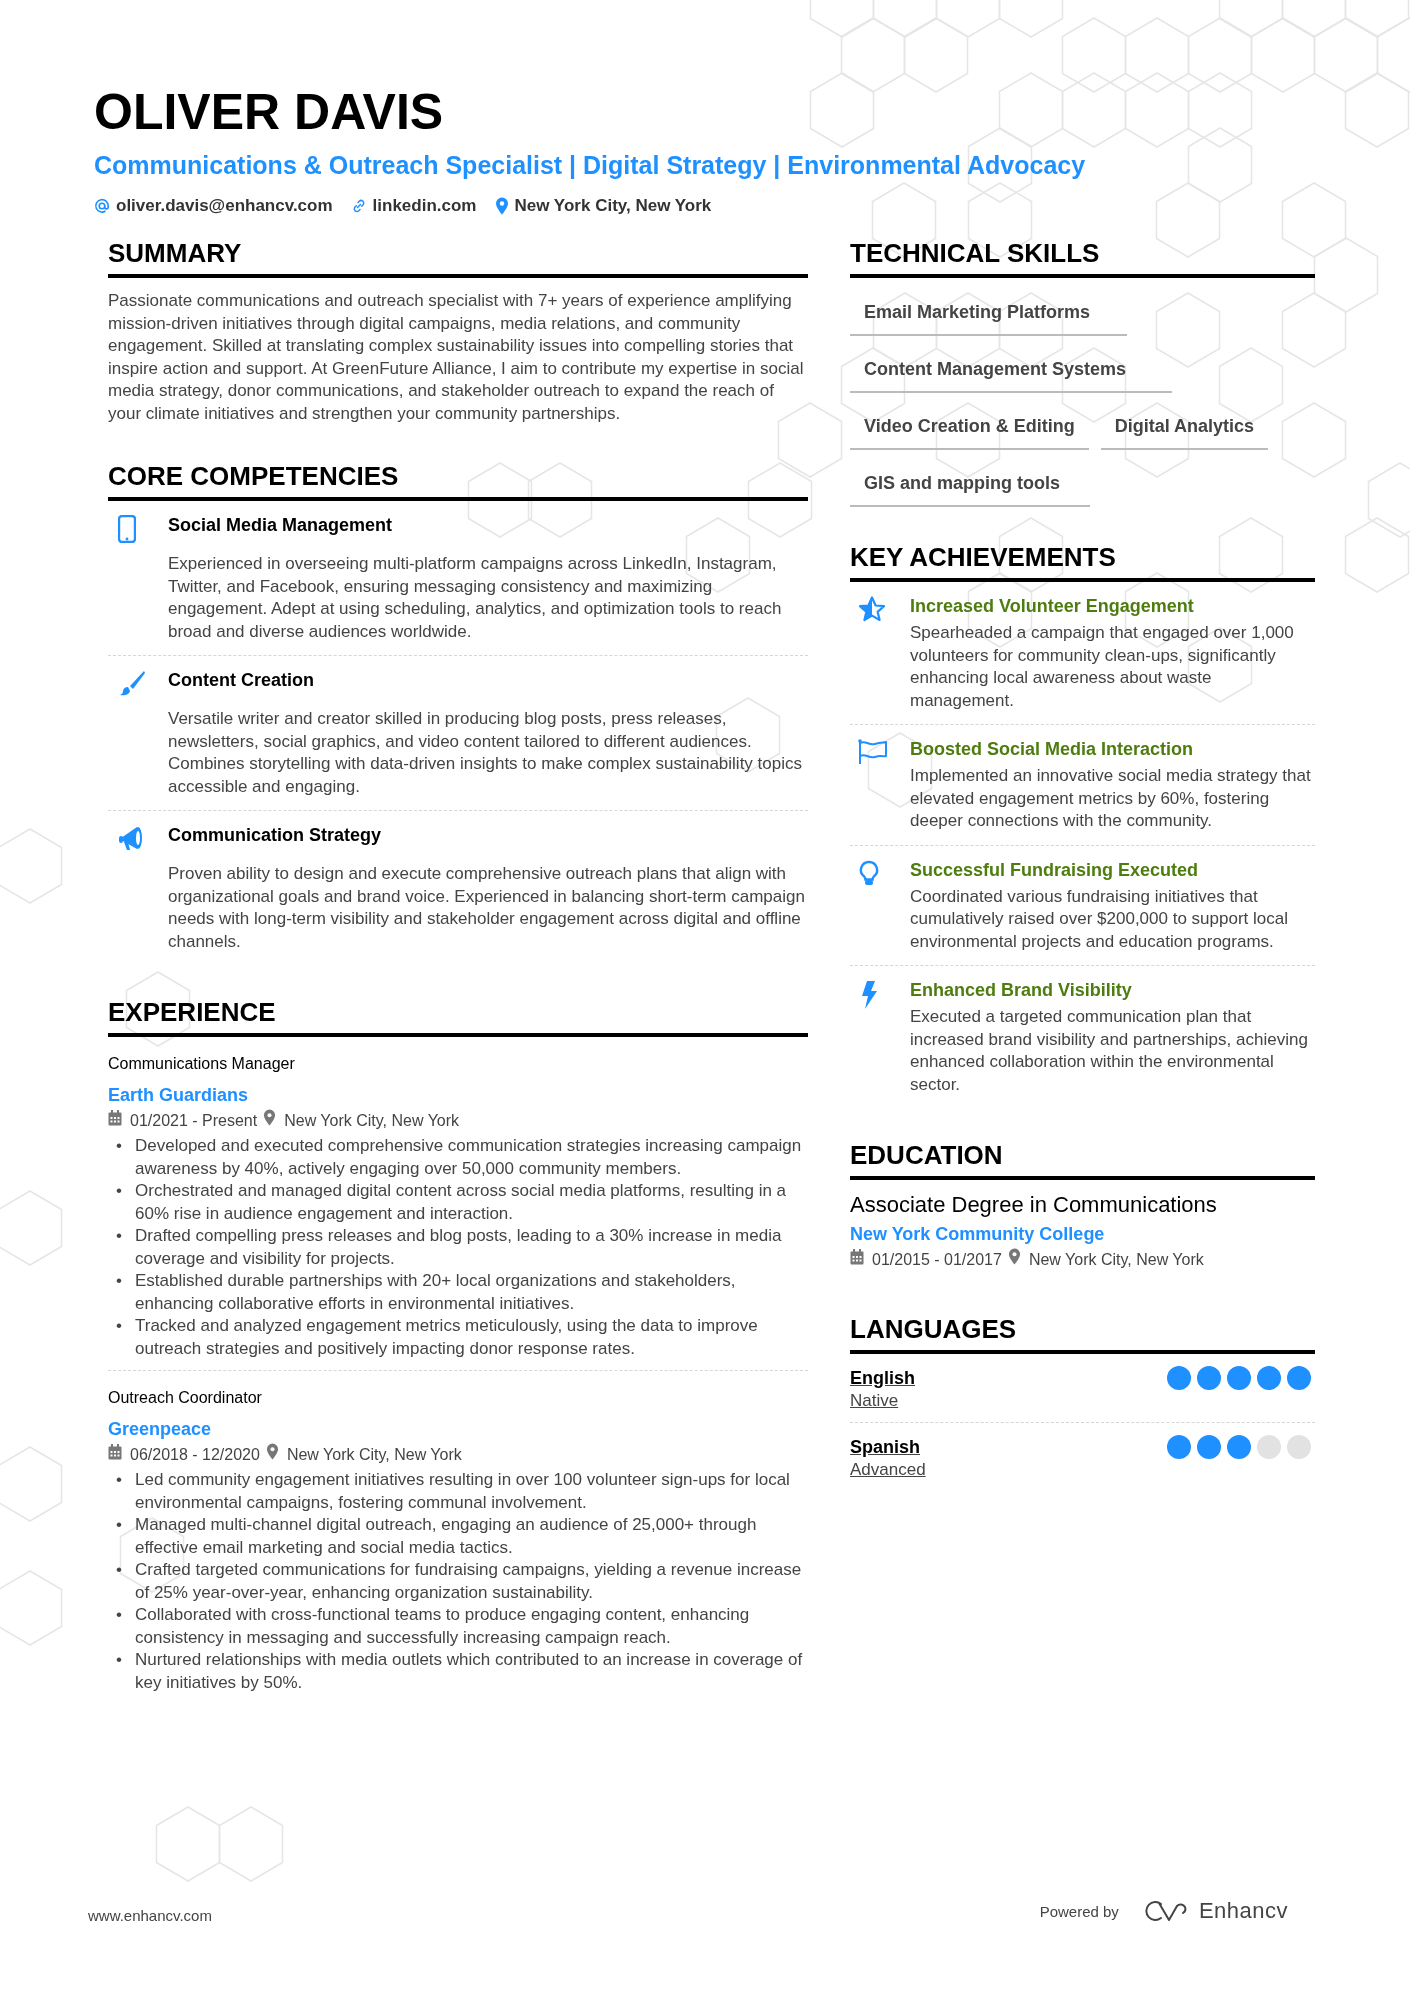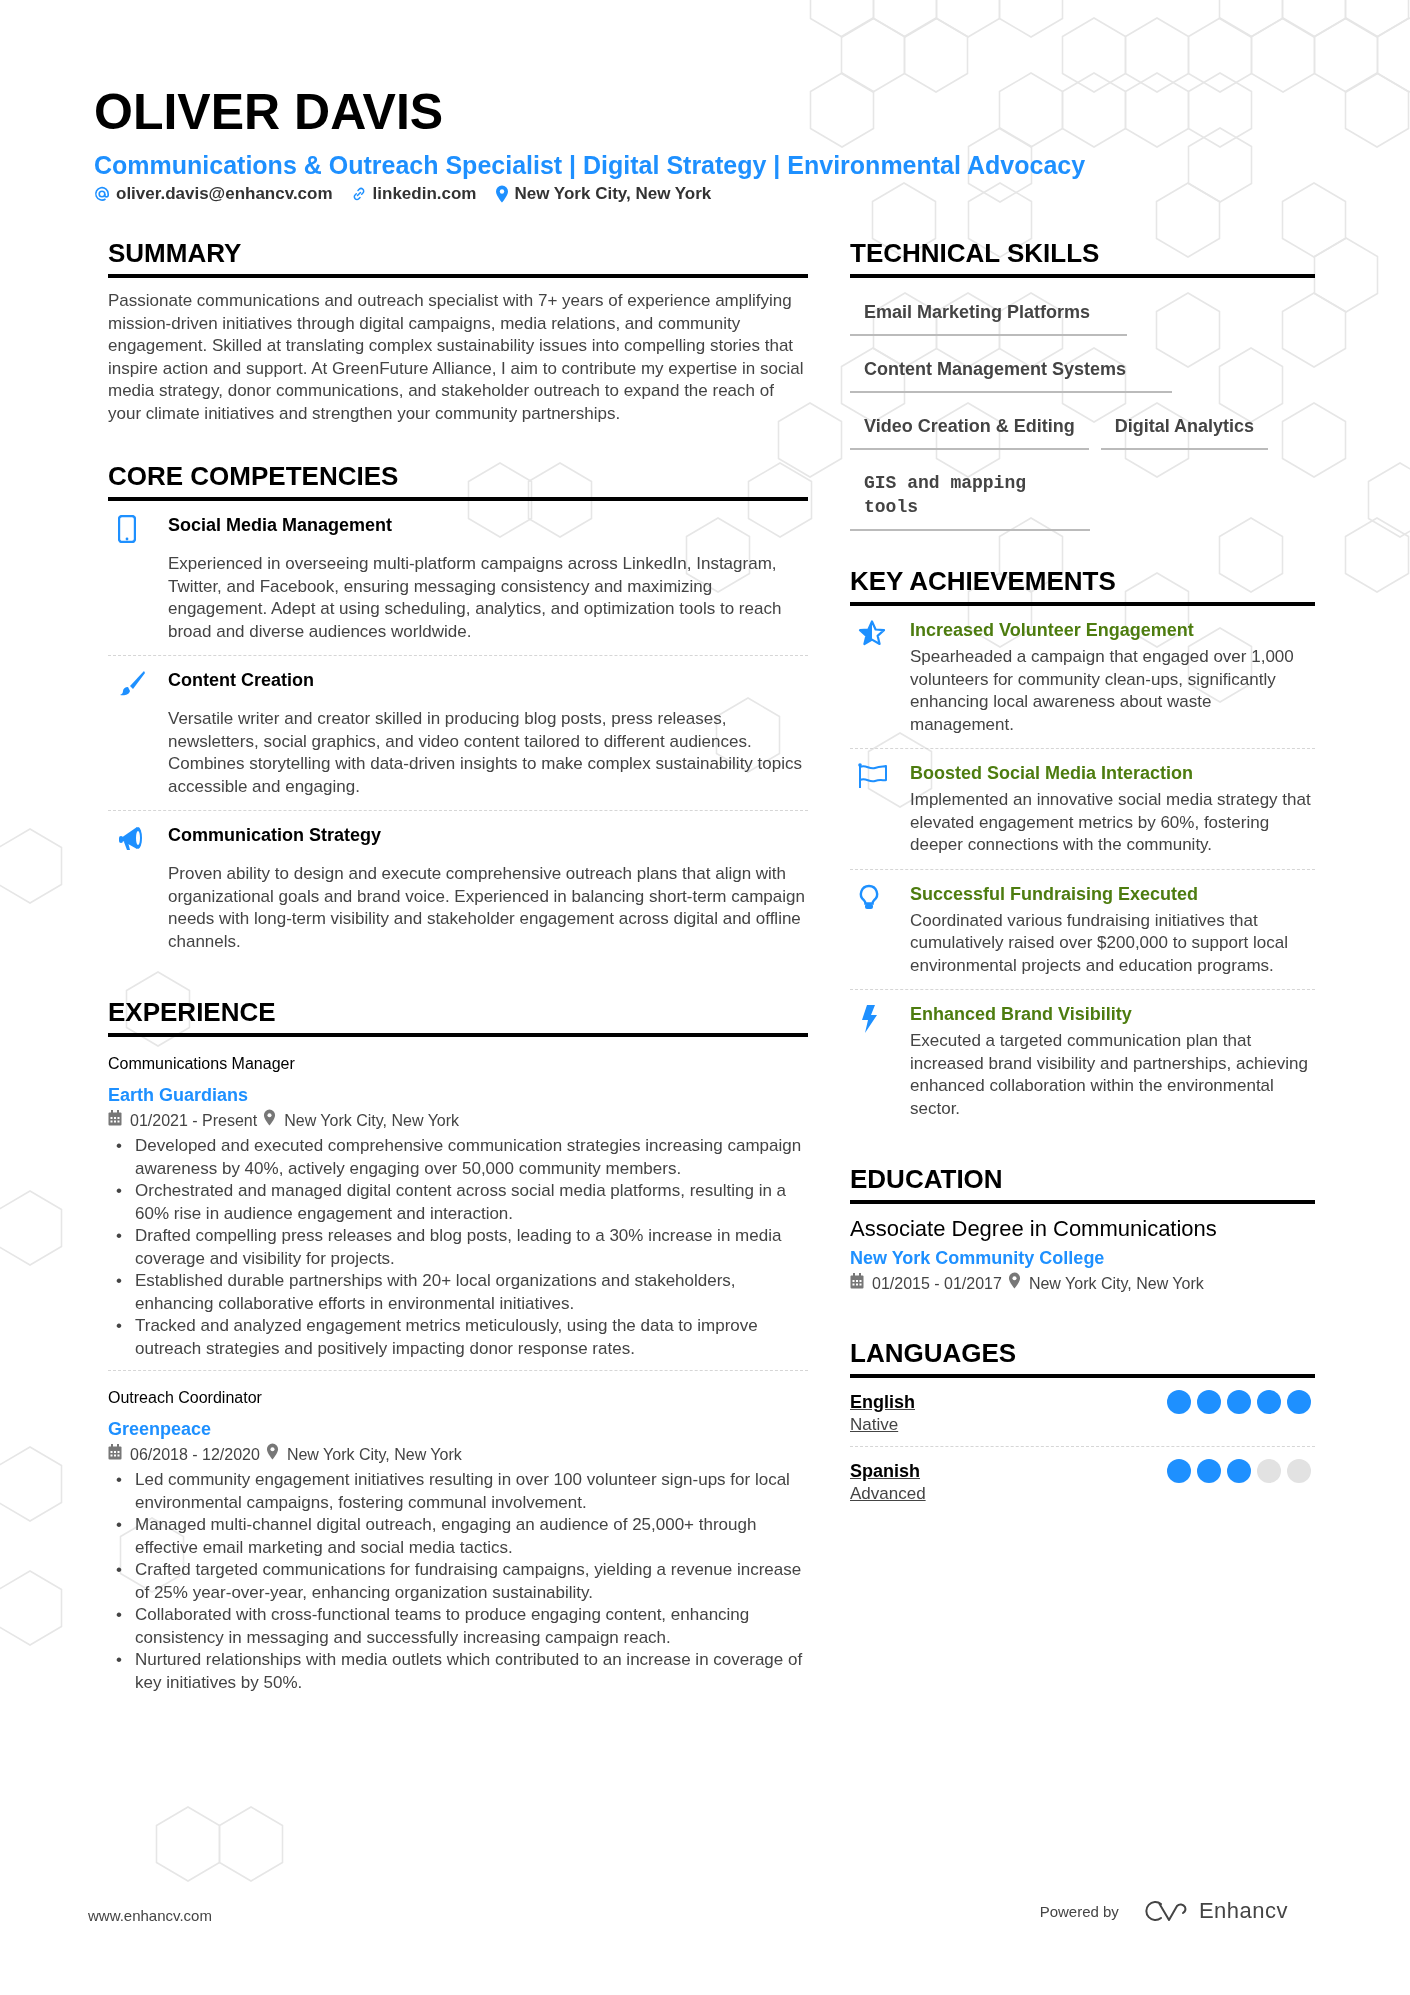--- a/index.html
+++ b/index.html
@@ -3,21 +3,21 @@
 <meta charset="utf-8">
 <style>
   * { box-sizing: border-box; margin: 0; padding: 0; }
   html, body { width: 1410px; height: 1995px; background: #fff; }
   body { position: relative; font-family: "Liberation Sans", "DejaVu Sans", sans-serif; color: #444; overflow: hidden; }
   .hex-bg { position: absolute; left: 0; top: 0; width: 1410px; height: 1995px; z-index: 0; pointer-events: none; }
   .page { position: relative; z-index: 1; }
   .header { position: absolute; left: 94px; top: 82px; width: 1230px; }
   .name { font-size: 50px; font-weight: 700; color: #000; letter-spacing: 0px; line-height: 60px; }
   .headline { font-size: 25px; font-weight: 700; color: #1e90ff; margin-top: 6px; line-height: 34px; }
-  .contacts { display: flex; gap: 18px; font-size: 17px; font-weight: 700; color: #333; line-height: 24px; }
+  .contacts { display: flex; gap: 18px; margin-top: 12px; font-size: 17px; font-weight: 700; color: #333; line-height: 24px; }
   .contact { display: flex; align-items: center; gap: 6px; }
   .contact svg { display: block; }
   .col-left { position: absolute; left: 108px; top: 236px; width: 700px; }
   .col-right { position: absolute; left: 850px; top: 236px; width: 465px; }
   .sec-title { font-size: 26px; font-weight: 700; color: #000; line-height: 34px; padding-bottom: 4px; border-bottom: 4px solid #000; text-transform: uppercase; }
   .section { margin-bottom: 30px; }
   .summary-text { font-size: 17px; line-height: 22.5px; color: #444; margin-top: 12px; }
   .comp-item { display: flex; padding: 12px 0 12px 0; border-bottom: 1.5px dashed #d6d6d6; }
   .comp-item:last-child { border-bottom: none; }
   .comp-icon { width: 60px; flex: 0 0 60px; padding-left: 10px; padding-top: 2px; }
@@ -289,21 +289,21 @@
   </div>
 
   <div class="col-right">
     <section class="section" style="margin-bottom:24px;">
       <h2 class="sec-title">TECHNICAL SKILLS</h2>
       <div class="skills">
         <span class="skill" style="width:277px;">Email Marketing Platforms</span>
         <span class="skill" style="width:322px;">Content Management Systems</span>
         <span class="skill">Video Creation &amp; Editing</span>
         <span class="skill">Digital Analytics</span>
-        <span class="skill" style="width:240px;font-family:Liberation Mono, monospace;">GIS and mapping tools</span>
+        <span class="skill" style="width:240px;">GIS and mapping tools</span>
       </div>
     </section>
 
     <section class="section">
       <h2 class="sec-title">KEY ACHIEVEMENTS</h2>
       <div class="ach-item">
         <div class="ach-icon">
           <svg width="28" height="26" viewBox="0 0 28 26">
               <path d="M14 1.5l3.6 8 8.4.7-6.4 5.6 2 8.2L14 19.6 6.4 24l2-8.2L2 10.2l8.4-.7z" fill="none" stroke="#1e90ff" stroke-width="2.2" stroke-linejoin="round"></path>
               <path d="M14 1.5l-3.6 8-8.4.7 6.4 5.6-2 8.2L14 19.6z" fill="#1e90ff"></path>

